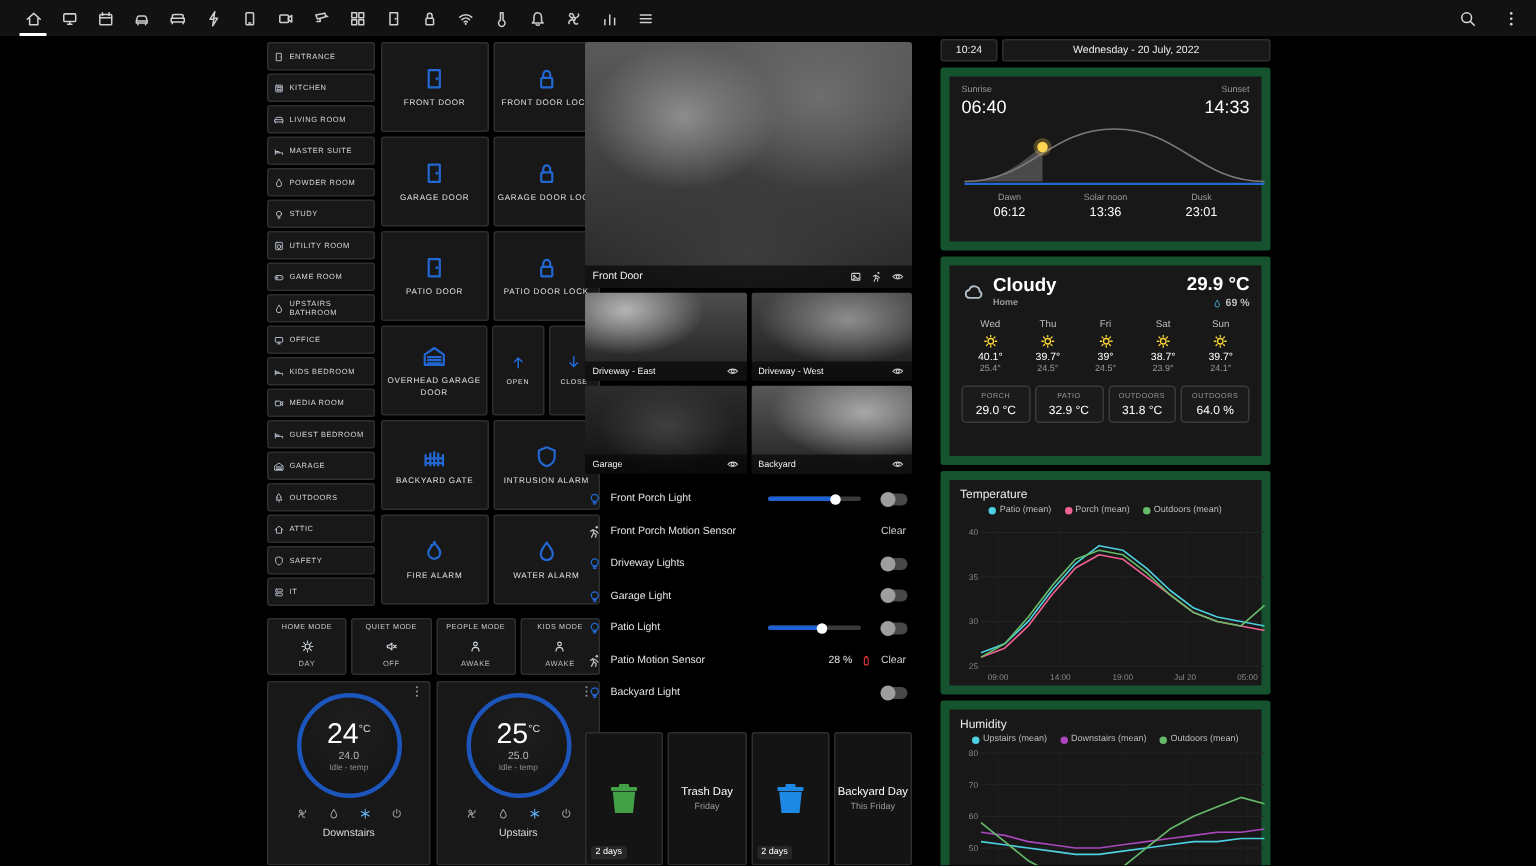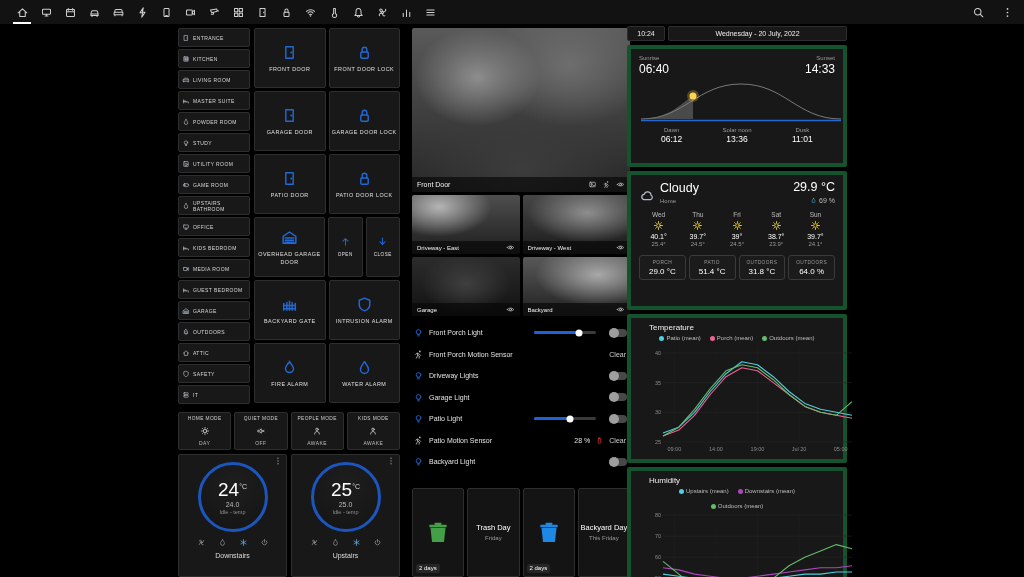--- a/index.html
+++ b/index.html
@@ -46,21 +46,21 @@
   .dial .big{font-size:19px;color:#fff;line-height:1;}
   .dial .big sup{font-size:7px;color:#ddd;}
   .dial .sp{font-size:7px;color:#bbb;margin-top:2px;}
   .dial .st{font-size:5.5px;color:#8f8f8f;margin-top:1px;}
   .hvac{display:flex;gap:12px;margin-top:6px;color:#9a9a9a;}
   .hvac .hv{display:flex;cursor:pointer;}
   .hvac svg{width:9px;height:9px;}
   .hvac .hv.on{color:#64b5f6;}
   .thermo .nm{font-size:7px;color:#ddd;margin-top:5px;}
   
-  .cams{position:absolute;left:412px;top:28px;width:218px;}
+  .cams{position:absolute;left:390px;top:28px;width:218px;}
   .cam{position:relative;border-radius:2px;overflow:hidden;cursor:pointer;}
   .cam-main{height:164px;background:
      radial-gradient(90px 70px at 30% 30%, #8d8d8d, transparent 70%),
      radial-gradient(120px 90px at 72% 22%, #6e6e6e, transparent 70%),
      radial-gradient(150px 110px at 50% 85%, #3c3c3c, transparent 75%),
      linear-gradient(#5a5a5a,#262626);}
   .cam-bar{position:absolute;left:0;right:0;bottom:0;height:15px;background:rgba(8,8,8,.68);display:flex;align-items:center;padding:0 5px;gap:5px;box-sizing:border-box;}
   .cam-bar .lb{font-size:7px;color:#f0f0f0;margin-right:auto;}
   .cam-bar .cbi{display:flex;color:#cccccc;cursor:pointer;}
   .cam-bar .cbi svg{width:9px;height:9px;}
@@ -96,34 +96,34 @@
   .w-tile .bin svg{width:30px;height:34px;}
   .badge{position:absolute;left:3px;bottom:3px;background:rgba(40,40,40,.9);color:#fff;font-size:6px;padding:1.5px 3px;border-radius:2px;}
   .w-tile .t{font-size:7.5px;color:#fff;}
   .w-tile .s{font-size:6px;color:#9a9a9a;}
   
   .rightcol{position:absolute;left:627px;top:26px;width:220px;}
   .clockrow{display:flex;gap:3px;height:15px;}
   .chip{background:#181818;border:1px solid #2e2e2e;border-radius:2px;display:flex;align-items:center;justify-content:center;font-size:7px;color:#eee;cursor:pointer;box-sizing:border-box;}
   .chip.time{width:38px;}
   .chip.date{flex:1;}
-  .card{background:#181818;border:4px solid #14532d;border-radius:2px;box-sizing:border-box;}
+  .card{background:#181818;border:6px solid #14532d;border-radius:2px;box-sizing:border-box;}
   .sun-card{margin-top:4px;height:122px;padding:6px 8px;}
   .sun-top{display:flex;justify-content:space-between;}
   .sun-top .l{font-size:6px;color:#9a9a9a;}
   .sun-top .v{font-size:12px;color:#fff;margin-top:1px;}
   .sun-top .blk.r{text-align:right;}
   .sun-svg{width:204px;height:46px;margin:1px auto 0;}
   .sun-bottom{display:flex;margin-top:4px;text-align:center;}
   .sun-bottom .col{flex:1;}
   .sun-bottom .l{font-size:6px;color:#9a9a9a;}
   .sun-bottom .v{font-size:8.5px;color:#fff;margin-top:1px;}
   
   .weather{margin-top:4px;height:139px;padding:6px 8px;}
-  .w-head{display:flex;align-items:flex-end;}
+  .w-head{display:flex;align-items:center;font-weight:bold;}
   .w-head .wic{display:flex;color:#b0bec5;margin-right:5px;margin-top:1px;}
   .w-head .wic svg{width:16px;height:16px;}
   .w-cond{font-size:12.5px;color:#fff;line-height:1.1;}
   .w-loc{font-size:6px;color:#9a9a9a;margin-top:2px;}
   .w-right{margin-left:auto;text-align:right;}
   .w-temp{font-size:12.5px;color:#fff;line-height:1.1;}
   .w-hum{font-size:7px;color:#bdbdbd;margin-top:2px;display:flex;justify-content:flex-end;align-items:center;gap:2px;}
   .w-hum .hic{display:flex;color:#4fc3f7;}
   .w-hum .hic svg{width:7px;height:7px;}
   .w-forecast{display:flex;margin-top:7px;}
@@ -131,21 +131,21 @@
   .fc .d{font-size:6.5px;color:#bdbdbd;}
   .fc .ic{display:flex;justify-content:center;color:#fdd835;margin:2px 0;}
   .fc .ic svg{width:11px;height:11px;}
   .fc .h{font-size:7px;color:#fff;}
   .fc .lo{font-size:6px;color:#9a9a9a;margin-top:1px;}
   .w-sensors{display:flex;gap:3px;margin-top:8px;}
   .sensor{flex:1;border:1px solid #3a3a3a;border-radius:3px;text-align:center;padding:4px 0 3px;cursor:pointer;background:#1b1b1b;}
   .sensor .l{font-size:4.8px;letter-spacing:.4px;color:#9a9a9a;}
   .sensor .v{font-size:8px;color:#fff;margin-top:2px;}
   
-  .chart-card{margin-top:4px;height:149px;padding:5px 18px;}
+  .chart-card{margin-top:4px;height:149px;padding:5px 7px;}
   .cc-title{font-size:8px;color:#eee;}
   .legend{display:flex;gap:9px;margin-top:3px;justify-content:center;flex-wrap:wrap;}
   .leg{display:flex;align-items:center;gap:2px;font-size:6px;color:#bdbdbd;cursor:pointer;}
   .leg .dot{width:5px;height:5px;border-radius:50%;display:inline-block;}
   .chart{width:206px;height:110px;margin-top:2px;}
 </style>
 </head>
 <body>
 
 <div class="screen">
@@ -913,21 +913,21 @@
         <div class="col">
           <div class="l">Dawn</div>
           <div class="v">06:12</div>
         </div>
         <div class="col">
           <div class="l">Solar noon</div>
           <div class="v">13:36</div>
         </div>
         <div class="col">
           <div class="l">Dusk</div>
-          <div class="v">11:01</div>
+          <div class="v">23:01</div>
         </div>
       </div>
     </div>
 
     <div class="card weather">
       <div class="w-head">
         <span class="wic">
             <svg viewBox="0 0 18 18" fill="none" stroke="currentColor" stroke-width="1.4" stroke-linecap="round" stroke-linejoin="round">
               <path d="M5.5 13 A3 3 0 0 1 5.8 7.1 A4 4 0 0 1 13.6 8.2 A2.6 2.6 0 0 1 13 13 Z"></path>
             </svg>
@@ -1005,21 +1005,21 @@
             <div class="lo">24.1°</div>
           </div>
       </div>
       <div class="w-sensors">
         <div class="sensor">
             <div class="l">PORCH</div>
             <div class="v">29.0 °C</div>
           </div>
         <div class="sensor">
             <div class="l">PATIO</div>
-            <div class="v">51.4 °C</div>
+            <div class="v">32.9 °C</div>
           </div>
         <div class="sensor">
             <div class="l">OUTDOORS</div>
             <div class="v">31.8 °C</div>
           </div>
         <div class="sensor">
             <div class="l">OUTDOORS</div>
             <div class="v">64.0 %</div>
           </div>
       </div>

